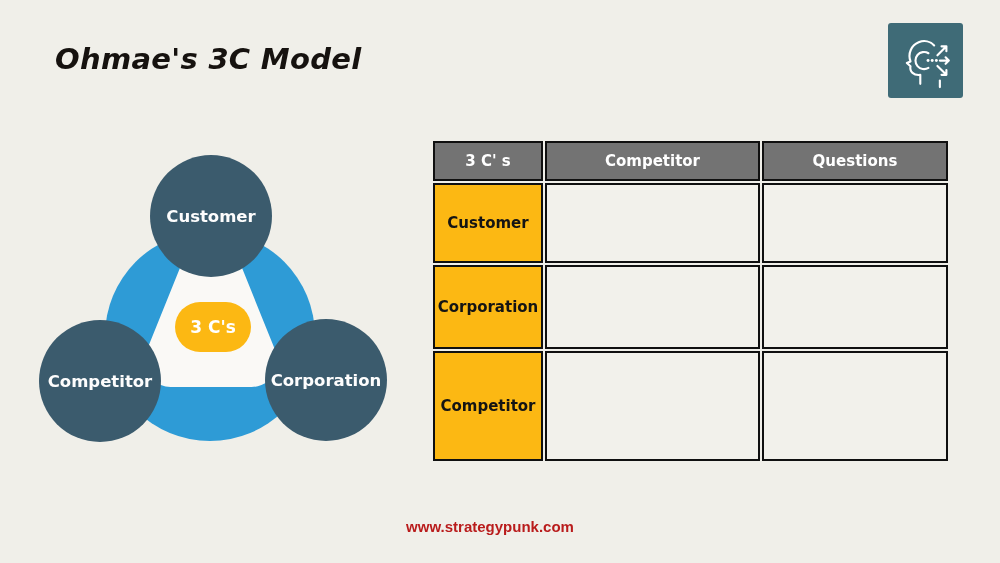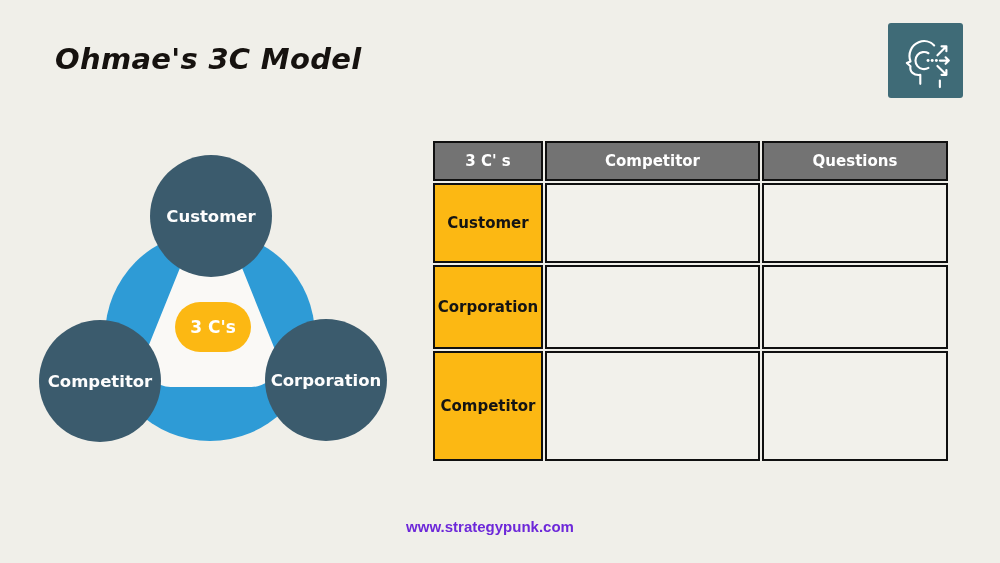--- a/index.html
+++ b/index.html
@@ -73,21 +73,21 @@
   tr.row-3 td { height: 106px; }
 
   .footer-url {
     position: absolute;
     left: 0; top: 518px;
     width: 980px;
     text-align: center;
     font-family: "Liberation Sans", sans-serif;
     font-size: 15px;
     font-weight: 700;
-    color: #6d28d9;
+    color: #b91c1c;
   }
 
   svg text {
     font-family: "DejaVu Sans", "Liberation Sans", sans-serif;
     font-weight: 700;
   }
 </style>
 </head>
 <body>
 

